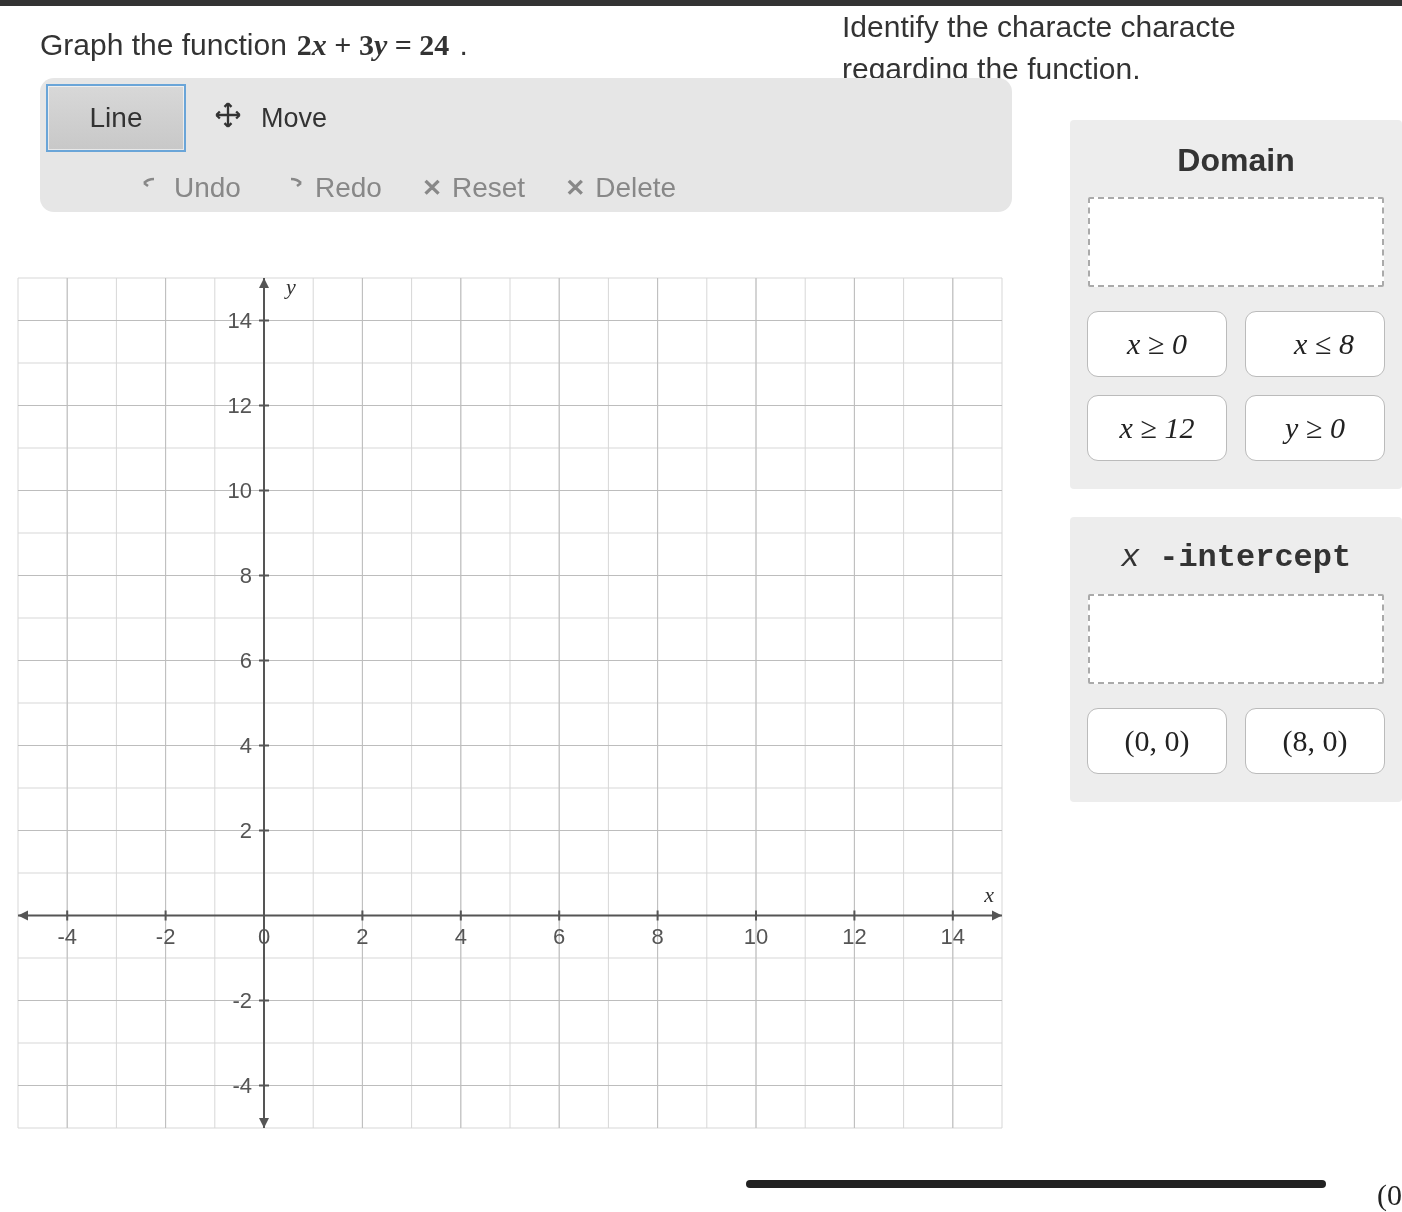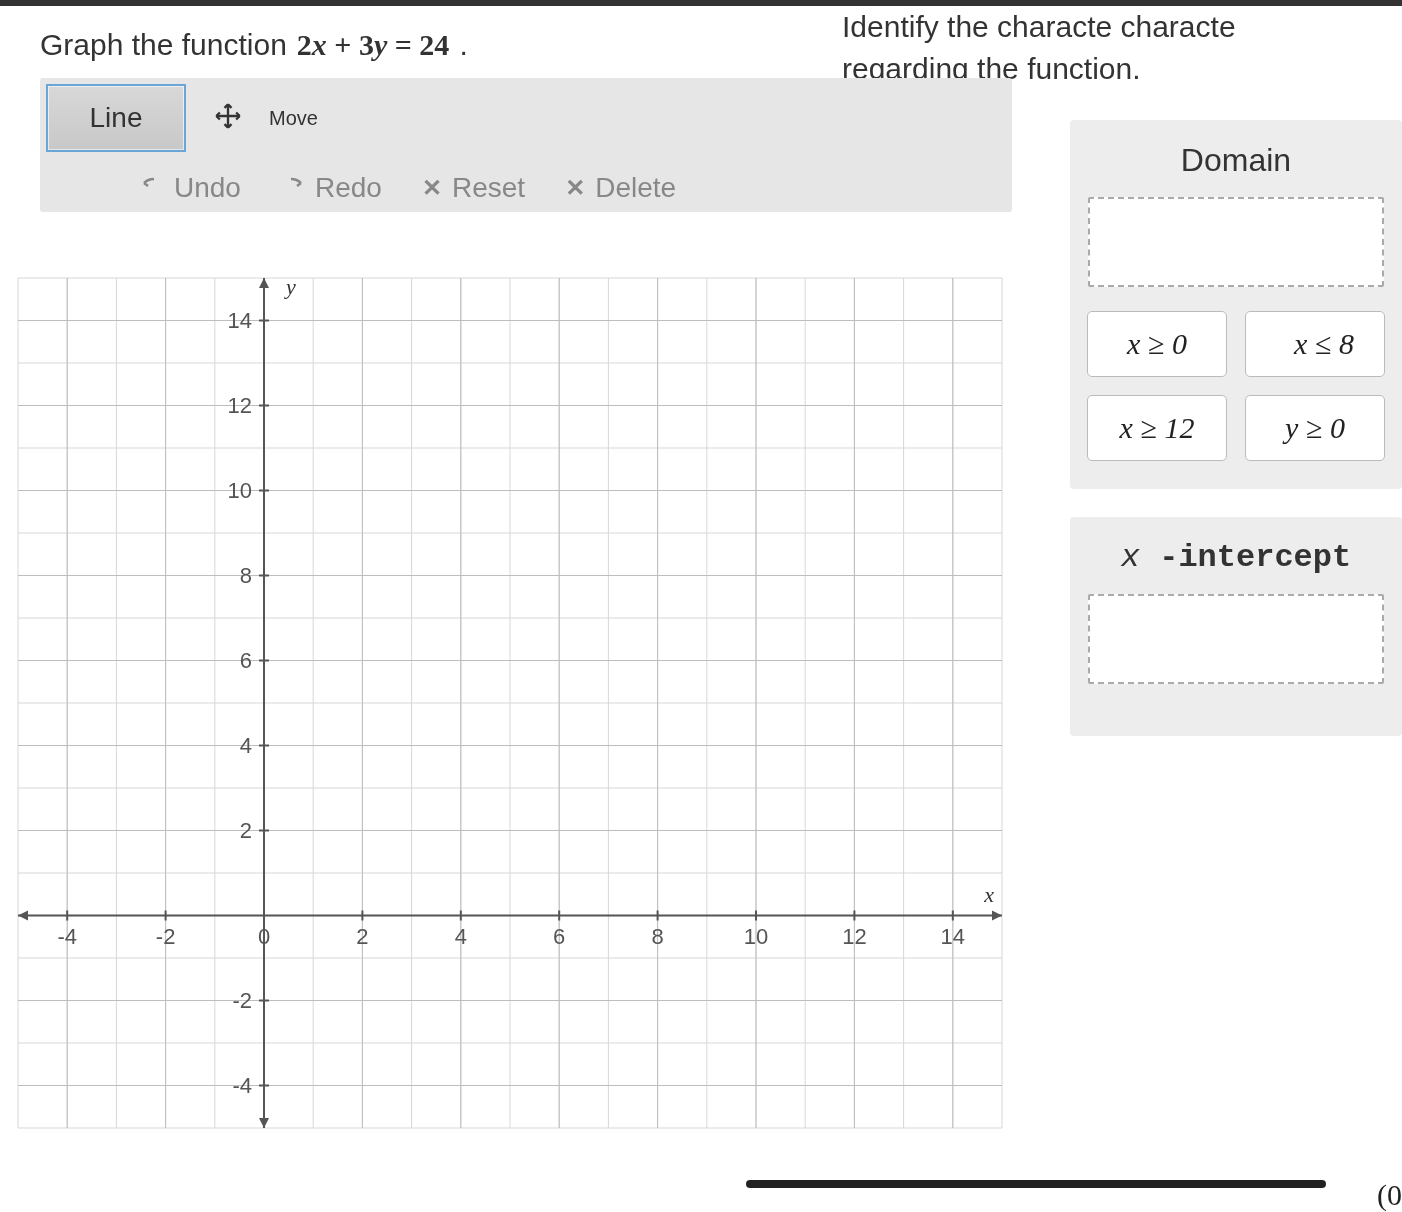--- a/index.html
+++ b/index.html
@@ -45,21 +45,21 @@
     line-height: 1.4;
     width: 590px;
     padding-left: 30px;
   }
   .tool-panel {
     position: absolute;
     top: 78px;
     left: 40px;
     width: 972px;
     background: #e6e6e6;
-    border-radius: 3px;
+    border-radius: 14px;
   }
   .tool-row1 {
     display: flex;
     align-items: center;
     padding: 6px 6px 0 6px;
     gap: 8px;
   }
   .tool-line-btn {
     width: 140px;
     height: 68px;
@@ -69,22 +69,22 @@
     font-size: 28px;
     color: #333;
     display: flex;
     align-items: center;
     justify-content: center;
     cursor: pointer;
   }
   .tool-move-btn {
     display: flex;
     align-items: center;
-    gap: 27px;
-    font-size: 20px;
+    gap: 19px;
+    font-size: 27px;
     color: #333;
     padding: 0 20px;
     height: 68px;
     cursor: pointer;
   }
   .move-icon svg { width: 28px; height: 28px; }
   .tool-row2 {
     display: flex;
     align-items: center;
     justify-content: flex-start;
@@ -119,21 +119,21 @@
   }
   .section {
     background: #ededed;
     border-radius: 4px;
     padding: 22px 18px 28px 18px;
     margin-bottom: 28px;
   }
   .sec-title {
     text-align: center;
     font-size: 32px;
-    font-weight: normal;
+    font-weight: bold;
     color: #333;
     margin-bottom: 18px;
   }
   .dropzone {
     border: 2px dashed #aaa;
     background: #fff;
     height: 90px;
     border-radius: 2px;
     margin-bottom: 24px;
   }
@@ -144,21 +144,21 @@
     align-items: center;
   }
   .tile-row {
     display: flex;
     gap: 18px;
     justify-content: center;
   }
   .tile {
     background: #fff;
     border: 1px solid #bbb;
-    border-radius: 5px;
+    border-radius: 11px;
     height: 66px;
     min-width: 140px;
     padding: 12px 18px;
     display: flex;
     align-items: center;
     justify-content: center;
     font-family: 'Times New Roman', serif;
     font-size: 30px;
     color: #222;
     cursor: grab;
@@ -379,18 +379,28 @@
           </div>
       </div>
     </div>
   </div>
 
   <div class="section">
     <div class="sec-title" style="font-family:Liberation Mono, monospace; font-weight:normal;">
       <span style="font-style:italic;">x</span> <span style="font-weight:bold;">-intercept</span>
     </div>
     <div class="dropzone"></div>
+    <div class="tile-rows">
+      <div class="tile-row">
+        <div class="tile small">
+            <span>(0, 0)</span>
+          </div>
+        <div class="tile small">
+            <span>(8, 0)</span>
+          </div>
+      </div>
+    </div>
   </div>
 </div>
 
 <div class="partial-tile">(0</div>
 
 <div class="bottom-scroll"></div>
 
 </body></html>

